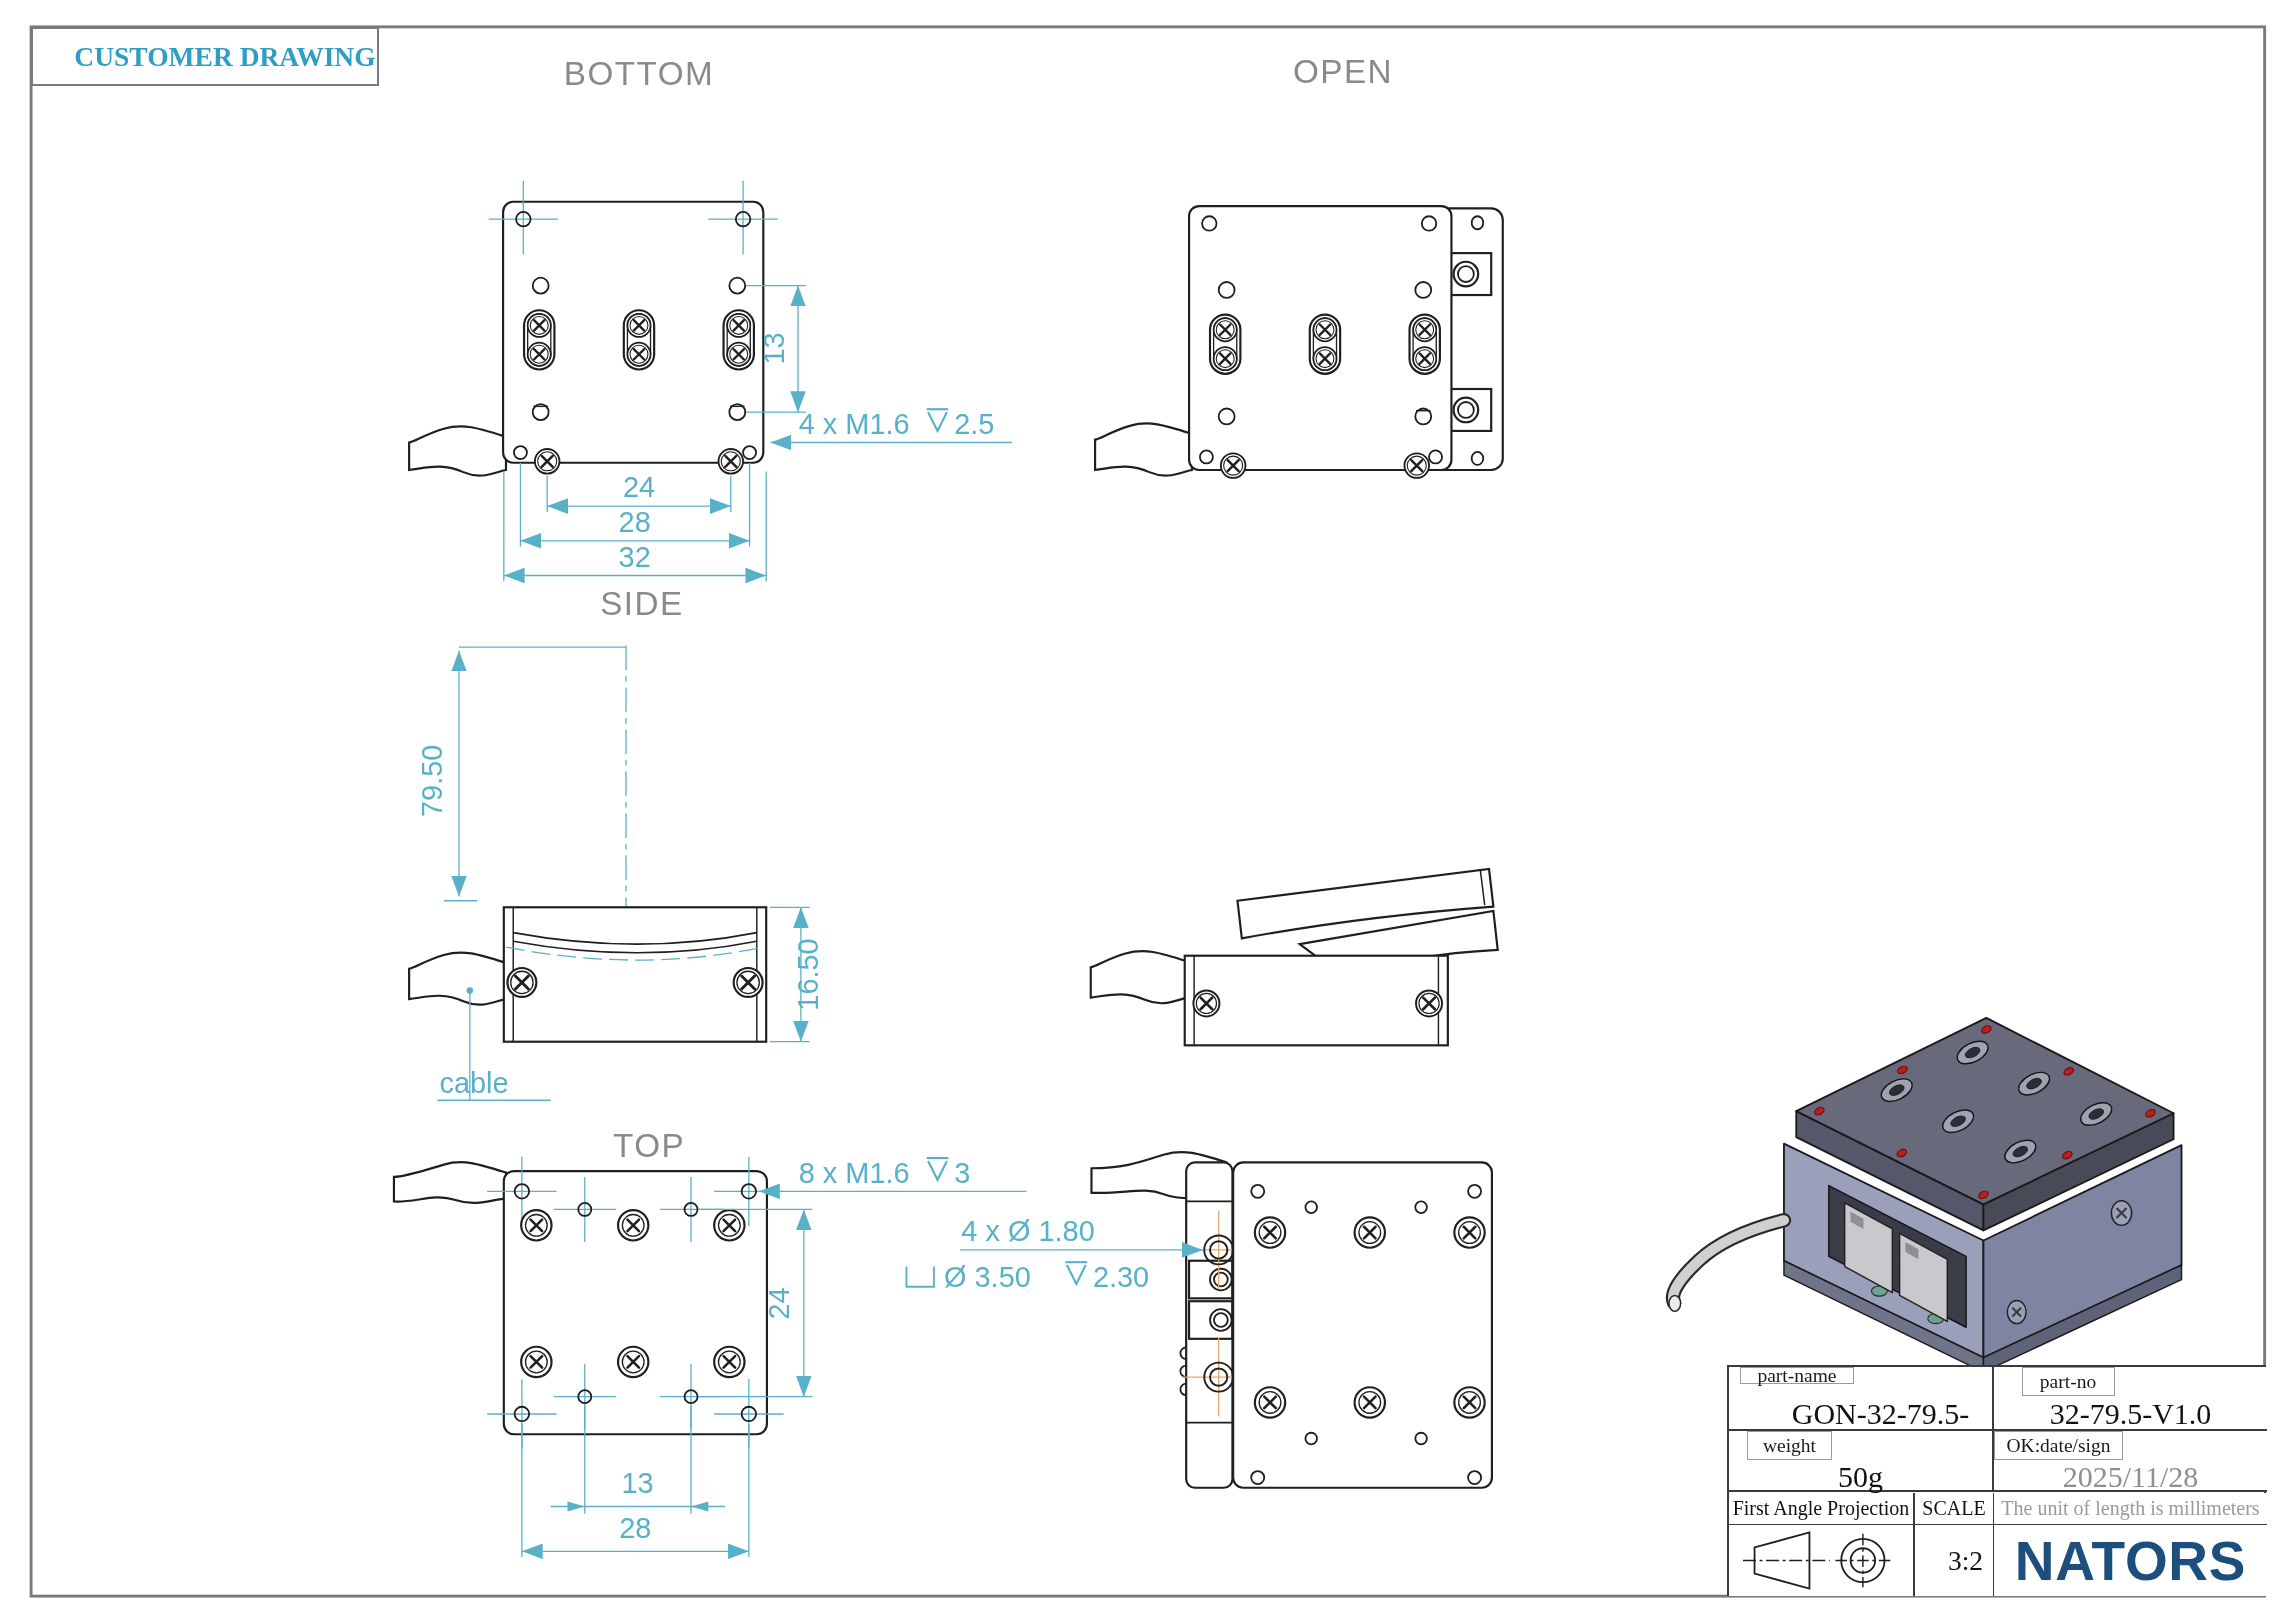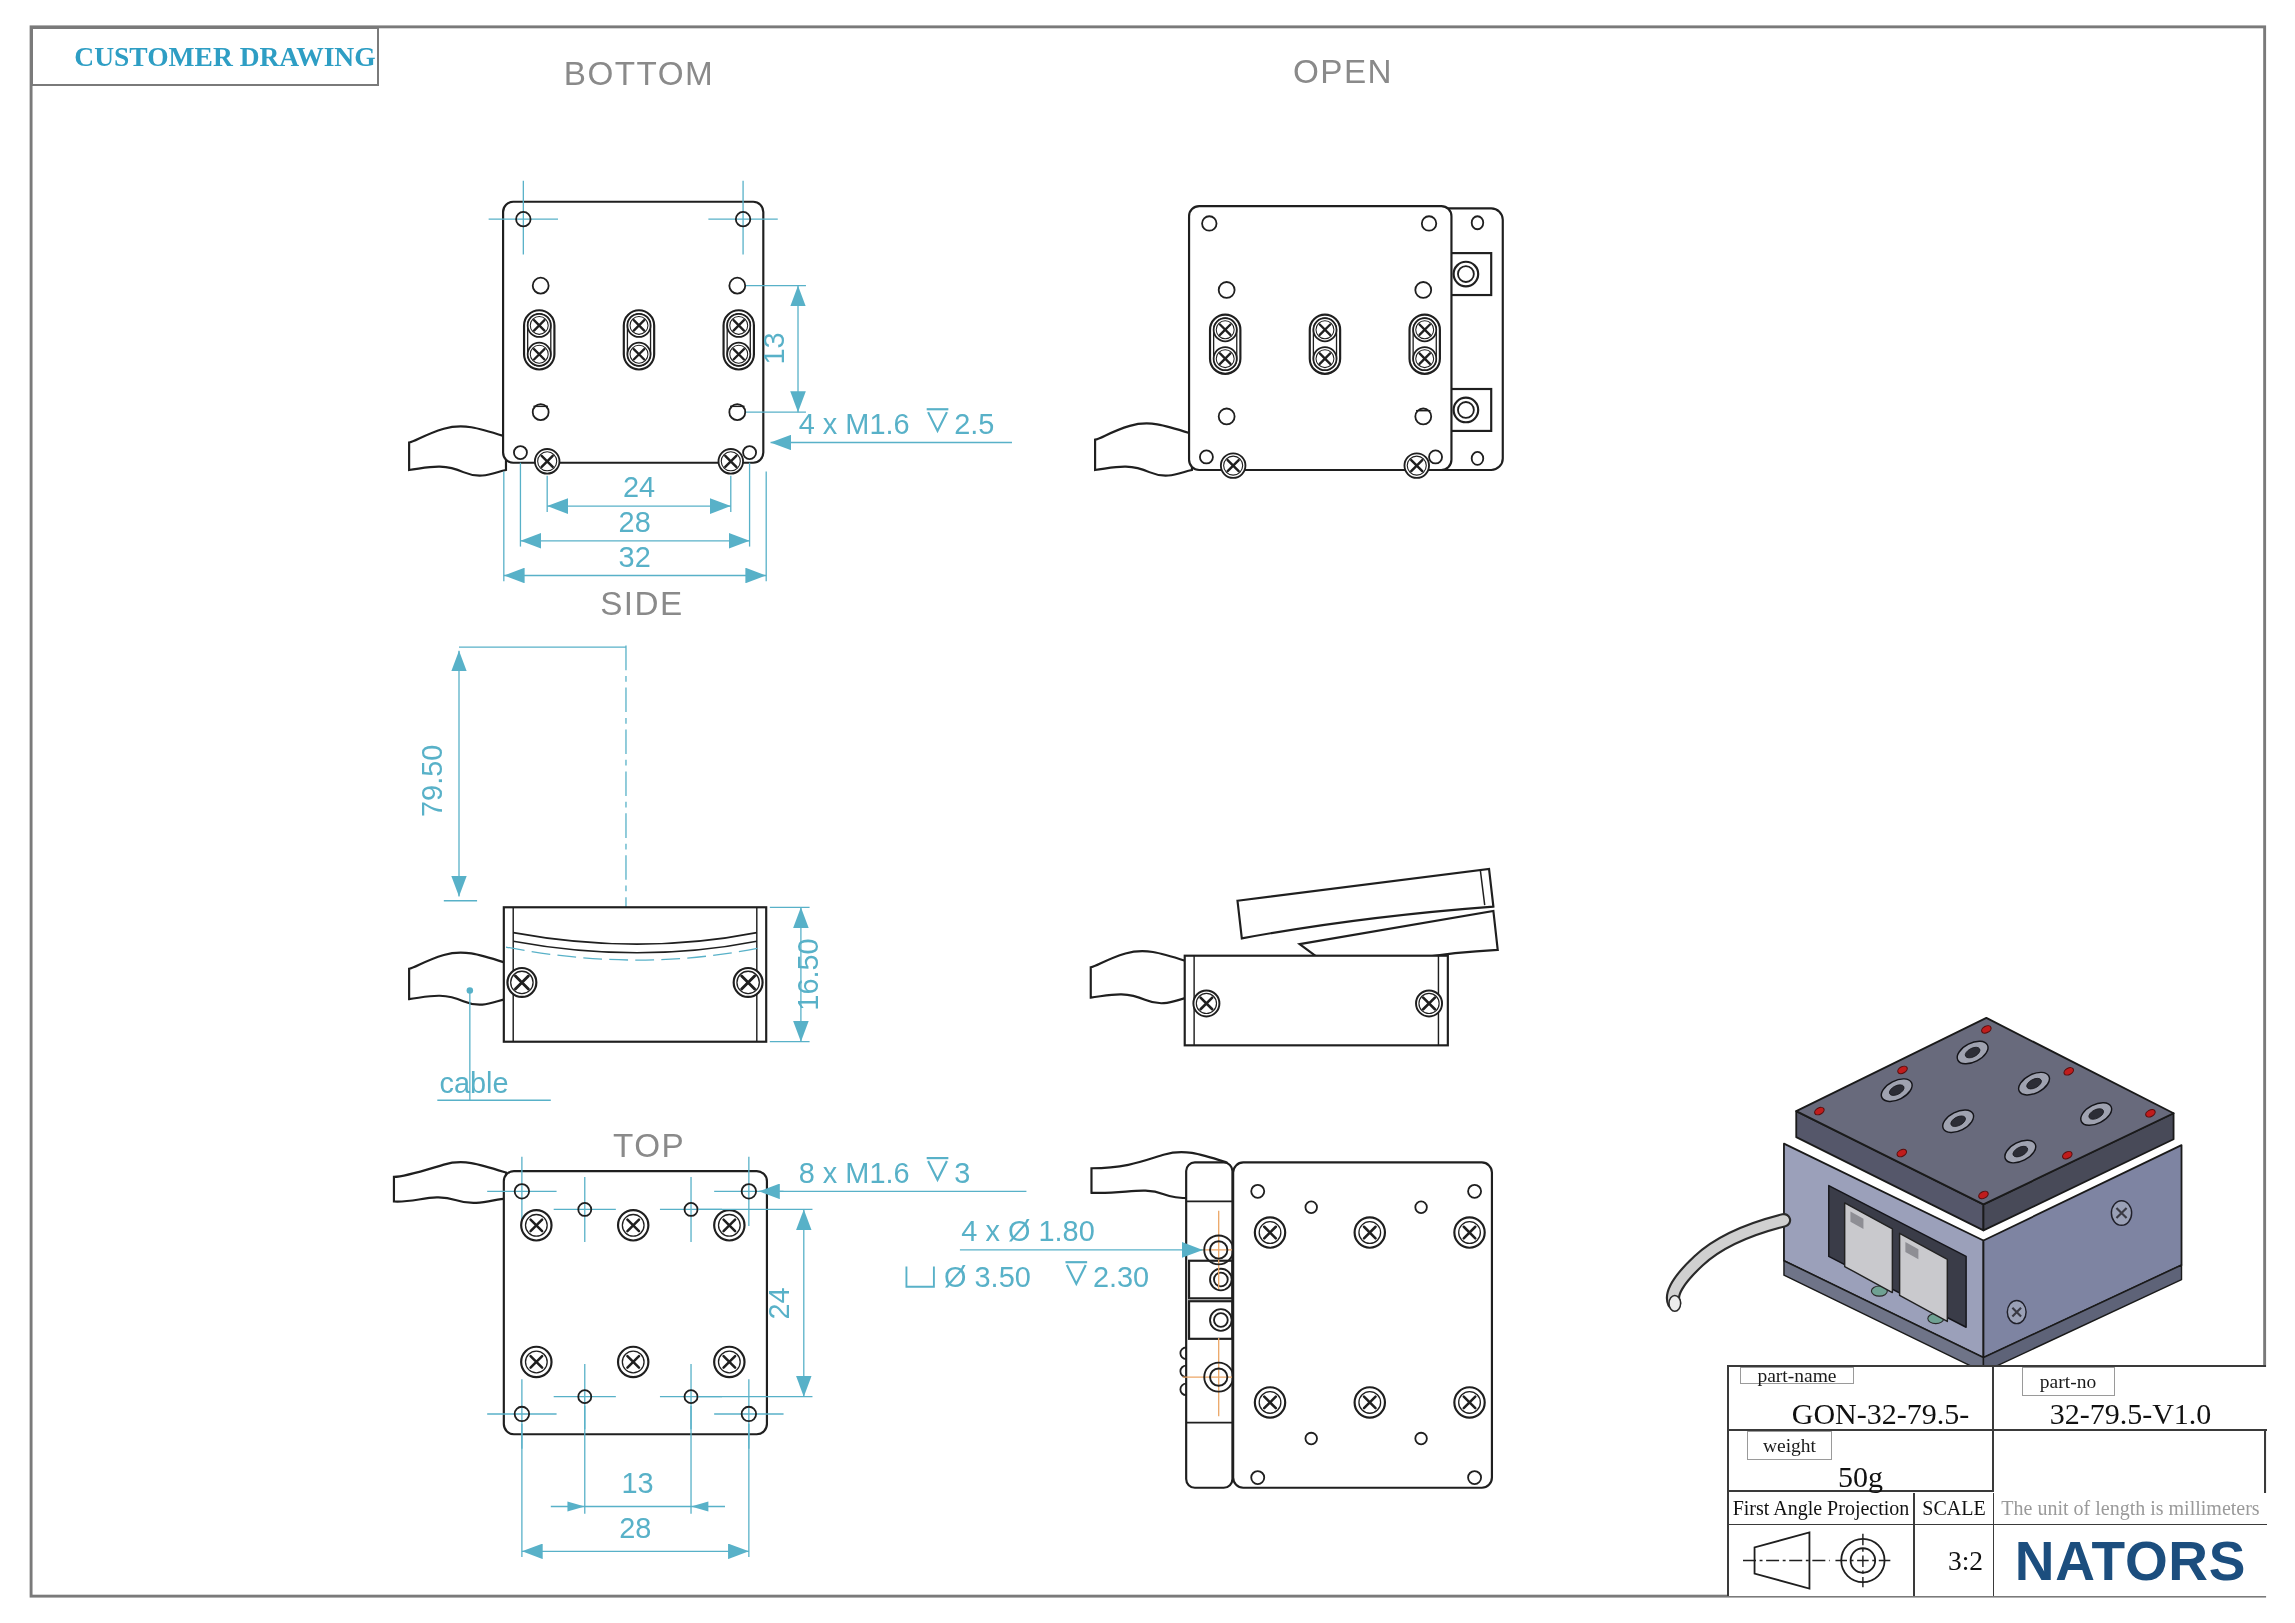--- a/index.html
+++ b/index.html
@@ -462,20 +462,24 @@
   </div>
   <div class="cell" style="left:265px;top:0;width:273px;height:64px;border-right:none;">
     <div class="lblbox" style="left:27.5px;top:0;width:93px;height:29px;">part-no</div>
     <div class="val" style="top:30px;font-size:30px;">32-79.5-V1.0</div>
   </div>
 
   <div class="cell" style="left:0;top:64px;width:265px;height:61px;">
     <div class="lblbox" style="left:18px;top:0;width:85px;height:29px;">weight</div>
     <div class="val" style="top:29px;font-size:30px;">50g</div>
   </div>
+  <div class="cell" style="left:265px;top:64px;width:273px;height:61px;border-right:none;">
+    <div class="lblbox" style="left:0;top:0;width:129px;height:29px;">OK:date/sign</div>
+    <div class="val" style="top:29px;font-size:30px;color:#8f8f8f;">2025/11/28</div>
+  </div>
 
   <div class="cell" style="left:0;top:126px;width:186px;height:33px;display:flex;align-items:center;justify-content:center;">
     <span class="small-serif" style="font-size:20px;color:#111;">First Angle Projection</span>
   </div>
   <div class="cell" style="left:186px;top:126px;width:80px;height:33px;display:flex;align-items:center;justify-content:center;">
     <span class="small-serif" style="font-size:20px;color:#111;">SCALE</span>
   </div>
   <div class="cell" style="left:265px;top:126px;width:273px;height:33px;border-right:none;display:flex;align-items:center;justify-content:center;">
     <span class="small-serif" style="font-size:20px;color:#9a9a9a;">The unit of length is millimeters</span>
   </div>

